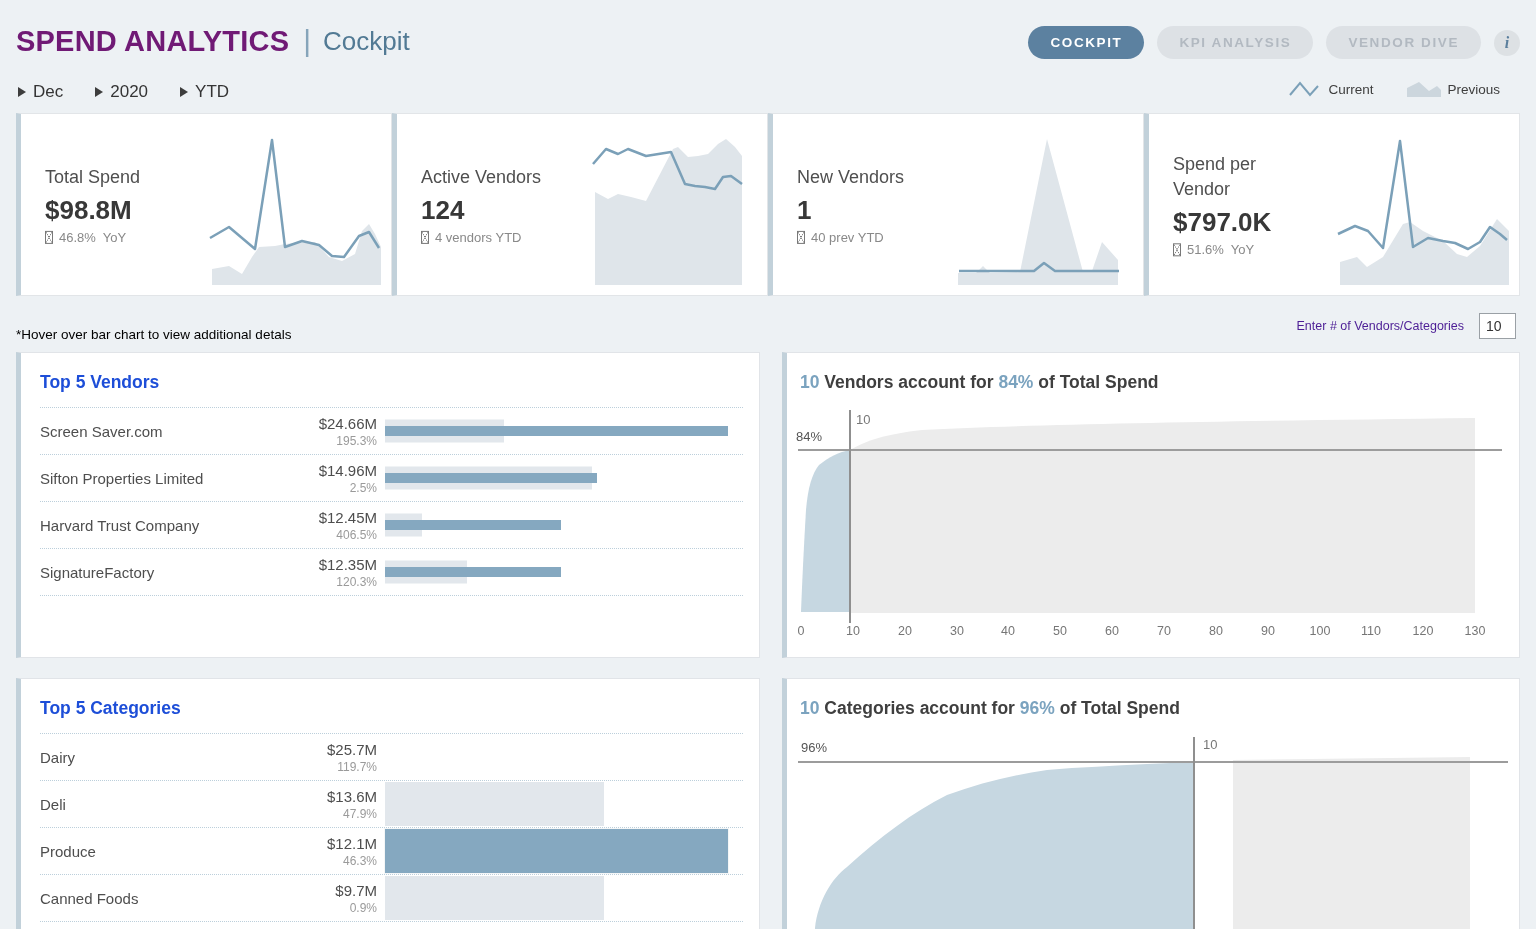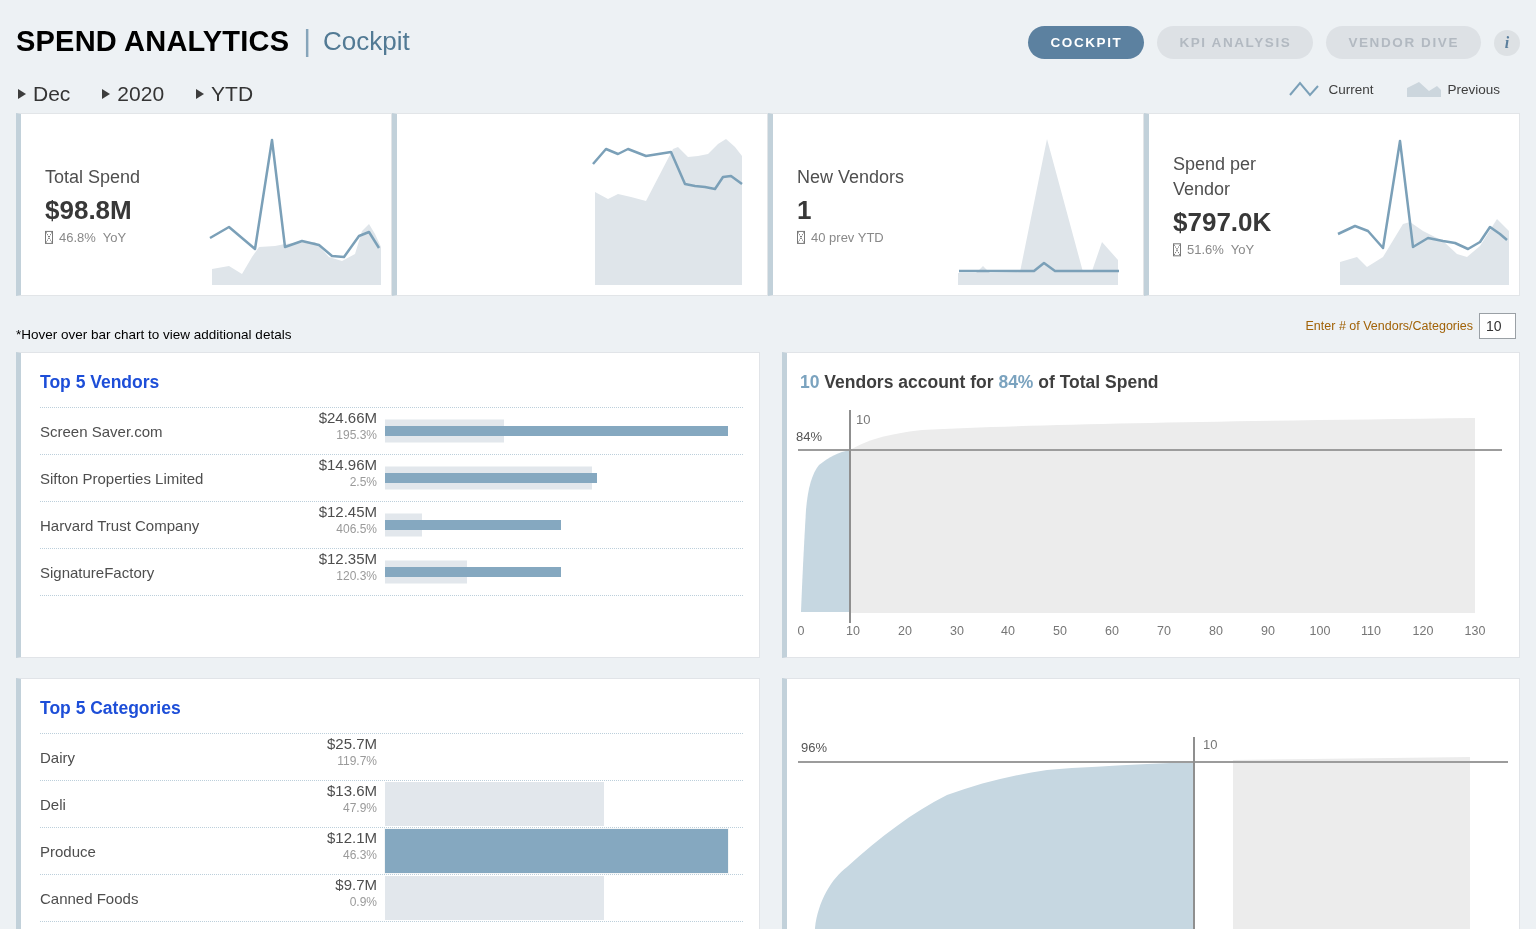--- a/index.html
+++ b/index.html
@@ -5,36 +5,36 @@
   * { box-sizing: border-box; margin: 0; padding: 0; }
   html,body { width:1536px; height:929px; overflow:hidden; }
   body {
     position:relative;
     background:#edf1f4;
     font-family:"Liberation Sans", sans-serif;
     color:#414141;
   }
   
   .brand { position:absolute; left:16px; top:24px; display:flex; align-items:center; }
-  .brand-title { font-size:29px; font-weight:bold; color:#000000; letter-spacing:.2px; }
+  .brand-title { font-size:29px; font-weight:bold; color:#701a75; letter-spacing:.2px; }
   .brand-sep { font-size:30px; font-weight:200; color:#86a5ba; margin:0 12px 0 14px; }
   .brand-sub { font-size:26px; color:#527a94; }
   .tabs { position:absolute; right:16px; top:26px; display:flex; gap:13px; align-items:center; }
   .tab { border:none; cursor:pointer; padding:9px 22px; border-radius:17px;
          font-family:inherit; font-size:13.5px; font-weight:bold; letter-spacing:1.6px;
          background:#dde1e5; color:#b2b9c1; }
   .tab.active { background:#5c81a0; color:#fff; }
   .info-btn { width:26px; height:26px; border-radius:50%; background:#dde1e4;
          color:#5b7f9d; font-family:"Liberation Serif",serif; font-style:italic; font-weight:bold;
          font-size:16px; display:flex; align-items:center; justify-content:center; cursor:pointer; }
   
   .filters { position:absolute; left:18px; top:82px; display:flex; gap:32px; }
   .filter-item { display:flex; align-items:center; gap:7px; cursor:pointer; }
   .tri { width:0; height:0; border-left:8px solid #3d3d3d; border-top:5px solid transparent; border-bottom:5px solid transparent; }
-  .filter-label { font-size:21px; color:#343434; }
+  .filter-label { font-size:17px; color:#343434; }
   .legend { position:absolute; right:36px; top:80px; display:flex; align-items:center; }
   .legend-label { font-size:13.5px; color:#3e3e3e; margin-left:6px; }
   .legend-gap { margin-left:34px; }
   
   .cards { position:absolute; left:16px; top:113px; width:1504px; height:183px;
            display:grid; grid-template-columns:repeat(4,1fr); }
   .kpi-card { position:relative; background:#fff; border:1px solid #e2e5e8; border-left:5px solid #c2d1da; }
   .kpi-left { position:absolute; left:24px; top:50%; transform:translateY(-50%); z-index:2; }
   .kpi-label { font-size:18px; color:#4f4f4f; max-width:125px; line-height:1.4; }
   .kpi-value { font-size:26px; font-weight:bold; color:#383838; margin:5px 0 4px; }
@@ -42,38 +42,38 @@
   .tofu { display:inline-block; width:8px; height:13px; margin-right:6px; border:1px solid #787878;
           background:
            linear-gradient(to top right, transparent calc(50% - .5px), #787878, transparent calc(50% + .5px)),
            linear-gradient(to bottom right, transparent calc(50% - .5px), #787878, transparent calc(50% + .5px)); }
   .spark { position:absolute; right:10px; top:8px; }
   .spark .area { fill:#dfe5ea; }
   .spark .line { fill:none; stroke:#7ba0b8; stroke-width:2.5; stroke-linejoin:round; }
   
   .note { position:absolute; left:16px; top:327px; font-size:13.5px; color:#000000; }
   .topn { position:absolute; right:20px; top:313px; display:flex; align-items:center; }
-  .topn-label { font-size:12.5px; color:#a16207; margin-right:6px; }
+  .topn-label { font-size:12.5px; color:#4c1d95; margin-right:15px; }
   .topn-input { width:37px; height:26px; border:1px solid #9aa0a5; font-family:inherit;
                 font-size:14px; color:#333; padding-left:6px; background:#fff; }
   
   .panel { position:absolute; background:#fff; border:1px solid #e1e4e8; border-left:5px solid #c2d1da; }
   .panel.tl { left:16px;  top:352px; width:744px; height:306px; }
   .panel.tr { left:782px; top:352px; width:738px; height:306px; }
   .panel.bl { left:16px;  top:678px; width:744px; height:306px; }
   .panel.br { left:782px; top:678px; width:738px; height:306px; }
   .panel-title { margin:19px 0 0 19px; font-size:17.5px; font-weight:600; color:#1d4ed8; }
   .ctitle { margin:19px 0 0 13px; font-size:17.5px; font-weight:600; color:#3f3f3f; }
   .cnum { color:#7ba3bf; font-weight:bold; }
   
   .vtable { margin:14px 16px 0 19px; border-top:1px dotted #bccfdb; }
   .vrow { position:relative; height:47px; border-bottom:1px dotted #bccfdb; }
   .vname { position:absolute; left:0; top:50%; transform:translateY(-50%); font-size:15px; color:#4e4e4e; }
   .vvals { position:absolute; left:241px; width:96px; height:100%; display:flex; flex-direction:column;
-           text-align:right; }
+           justify-content:center; text-align:right; }
   .vval { font-size:15px; color:#4e4e4e; line-height:19px; }
   .vpct { font-size:12px; color:#9a9a9a; line-height:16px; }
   .vpct:empty { display:none; }
   .vbars { position:absolute; left:345px; right:4px; top:0; bottom:0; }
   .bprev, .bcur { position:absolute; left:0; top:50%; transform:translateY(-50%); }
   .bprev { background:#e2e7ec; z-index:1; }
   .bcur  { background:#85a8c0; z-index:2; }
   .tl .bprev { height:23px; }
   .tl .bcur  { height:10px; }
   .bl .bprev { height:44px; }
@@ -141,20 +141,25 @@
       <div class="kpi-value">$98.8M</div>
       <div class="kpi-delta"><span class="tofu"></span><span>46.8%  YoY</span></div>
     </div>
     <svg class="spark" width="175" height="167" viewBox="0 0 175 167">
       <path class="area" d="M6,163 L6,147 L23,144 L36,152 L46,135 L53,125 L69,124 L79,122 L99,120 L109,120 L123,135 L136,139 L149,132 L156,109 L163,102 L169,112 L175,125 L175,163 Z"></path>
       <polyline class="line" points="4,116 23,105 49,127 66,18 79,125 96,119 113,123 126,134 138,135 153,114 163,110 173,126"></polyline>
     </svg>
   </div>
 
   <div class="kpi-card">
+    <div class="kpi-left">
+      <div class="kpi-label">Active Vendors</div>
+      <div class="kpi-value">124</div>
+      <div class="kpi-delta"><span class="tofu"></span><span>4 vendors YTD</span></div>
+    </div>
     <svg class="spark" width="175" height="167" viewBox="0 0 175 167">
       <path class="area" d="M13,163 L13,70 L26,77 L36,72 L49,75 L64,79 L91,27 L96,25 L106,35 L116,34 L126,32 L136,22 L144,17 L153,25 L160,34 L160,163 Z"></path>
       <polyline class="line" points="11,42 24,27 36,32 46,27 64,34 89,30 103,62 113,64 123,65 133,67 141,55 149,54 160,62"></polyline>
     </svg>
   </div>
 
   <div class="kpi-card">
     <div class="kpi-left">
       <div class="kpi-label">New Vendors</div>
       <div class="kpi-value">1</div>
@@ -303,20 +308,23 @@
         <span class="vpct">0.9%</span>
       </span>
       <span class="vbars">
         <i class="bprev" style="width:219px"></i>
       </span>
     </div>
   </div>
 </div>
 
 <div class="panel br">
+  <div class="ctitle">
+    <span class="cnum">10</span><span> Categories account for </span><span class="cnum">96%</span><span> of Total Spend</span>
+  </div>
   <svg class="pareto" width="720" height="260" viewBox="0 0 720 260">
     <path class="p-gray" d="M441,34 L678,31 L678,260 L441,260 Z"></path>
     <path class="p-blue" d="M22,260 L23,202 C26,175 40,152 55,141 C88,111 121,86 155,69 C188,57 221,49 255,44 C288,41 321,40 355,38 L402,36 L402,260 Z"></path>
     <line class="p-href" x1="6" y1="36" x2="716" y2="36"></line>
     <line class="p-vref" x1="402" y1="11" x2="402" y2="260"></line>
   </svg>
   <span class="axis-lbl" style="left:14px;top:61px">96%</span>
   <span class="axis-lbl dim" style="left:416px;top:58px">10</span>
 </div>
 

